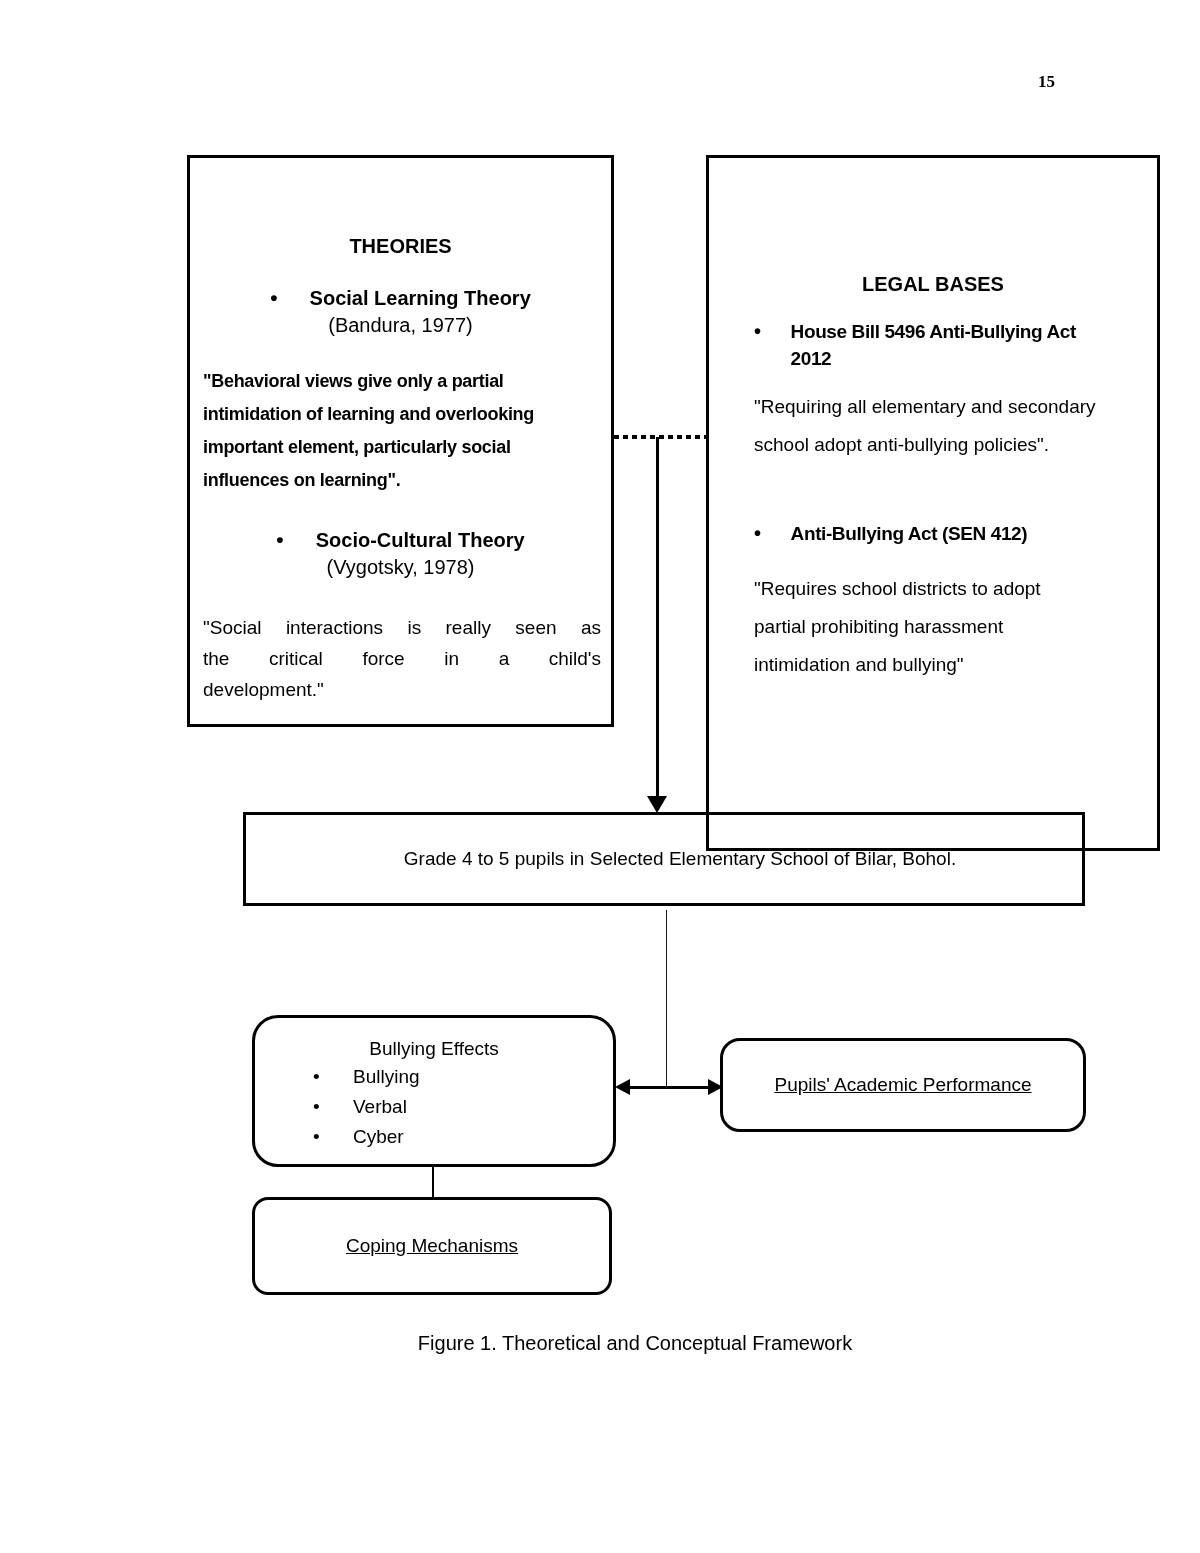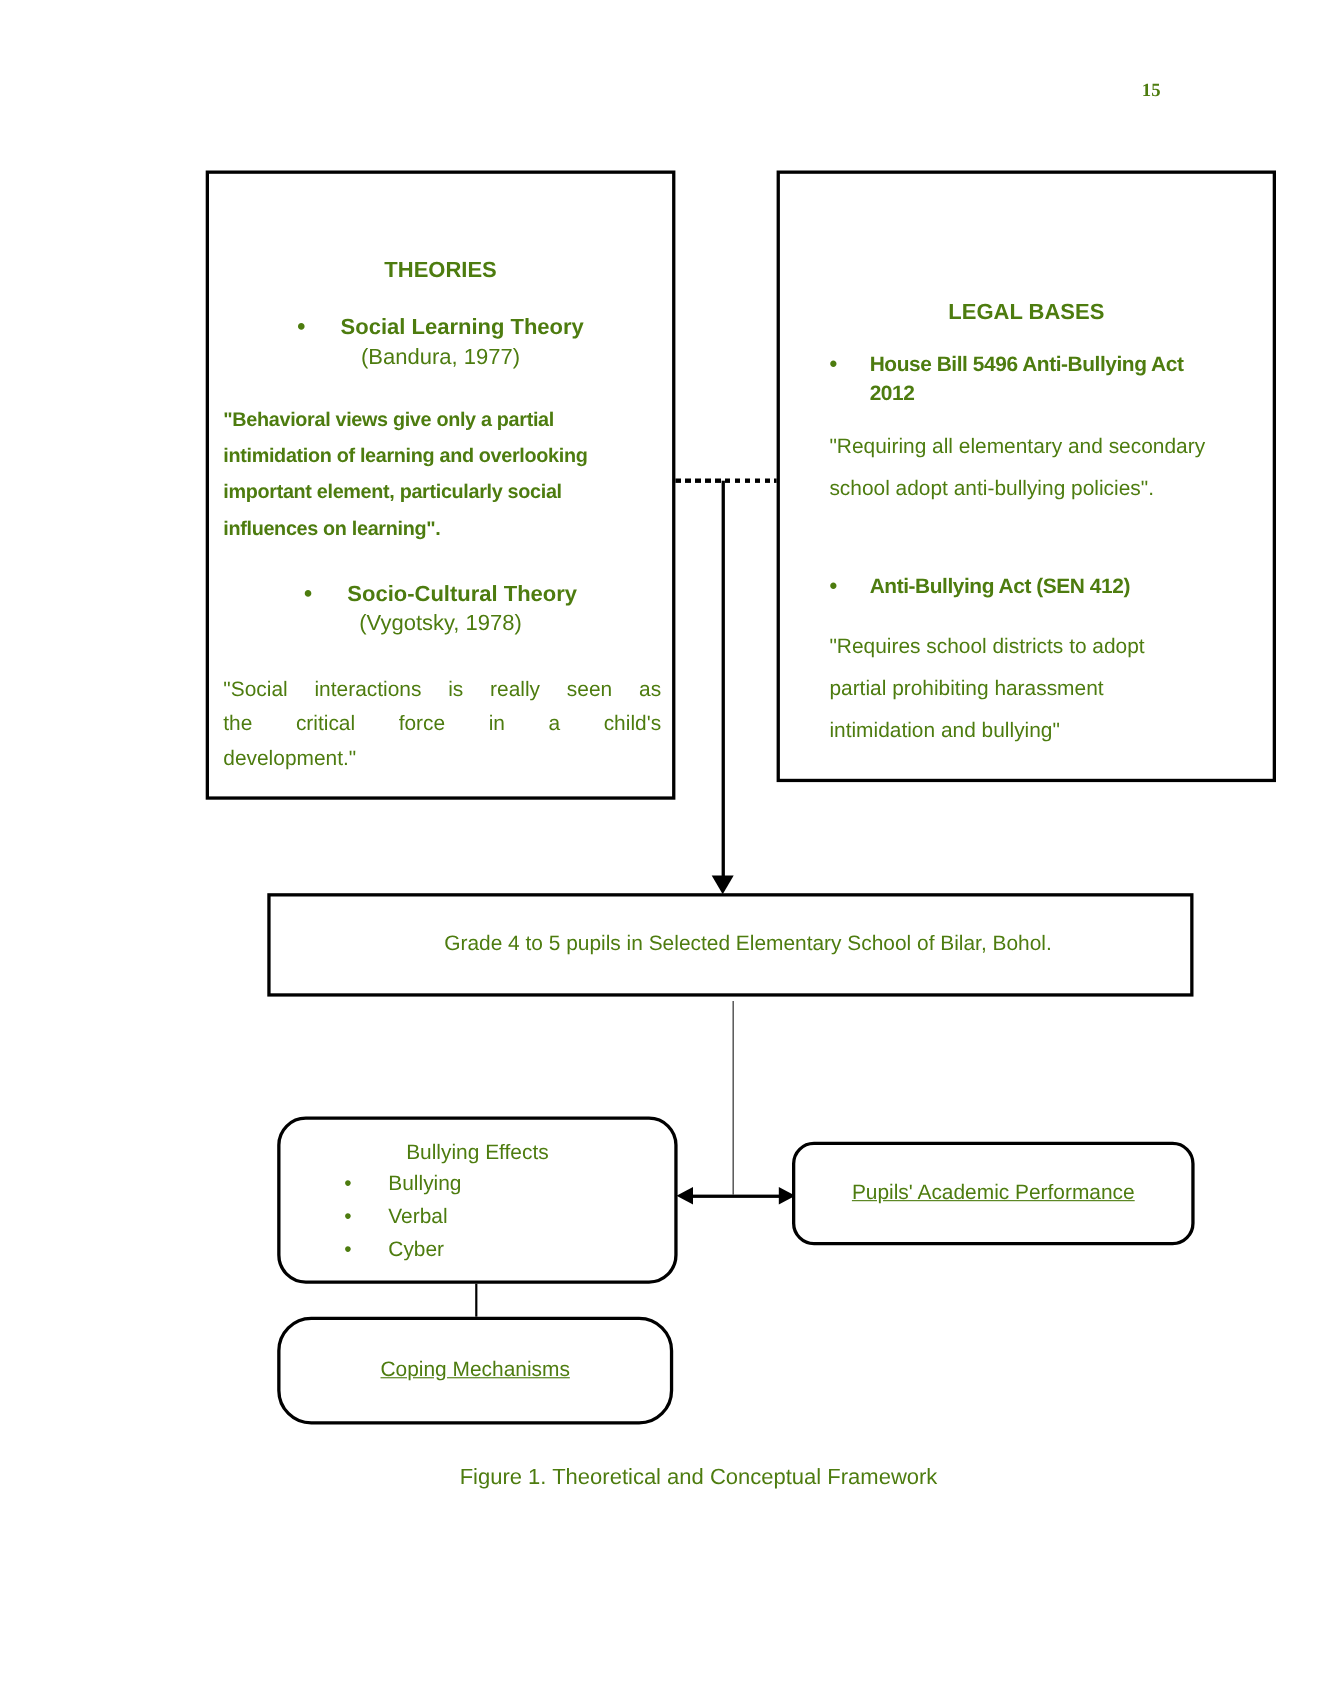--- a/index.html
+++ b/index.html
@@ -1,28 +1,28 @@
 <!DOCTYPE html>
 <html><head>
 <meta charset="utf-8">
 <style>
   html,body{margin:0;padding:0;background:#fff;}
   .page{position:relative;width:1200px;height:1553px;background:#ffffff;
-        font-family:"Liberation Sans",sans-serif;color:#4d7c0f;overflow:hidden;}
+        font-family:"Liberation Sans",sans-serif;color:#000000;overflow:hidden;}
   .abs{position:absolute;}
   .center{text-align:center;}
   .nowrap{white-space:nowrap;}
 
   .page-num{left:1038px;top:72px;font-family:"Liberation Serif",serif;
             font-weight:bold;font-size:17px;}
 
   
   .sqbox{border:3px solid #000;background:#fff;box-sizing:border-box;}
   .theories-box{left:187px;top:155px;width:427px;height:572px;}
-  .legal-box{left:706px;top:155px;width:454px;height:556px;}
+  .legal-box{left:706px;top:155px;width:454px;height:696px;}
 
   .box-title{font-weight:bold;font-size:20px;width:100%;}
   .t-title{top:77px;}
   .l-title{top:115px;}
 
   .brow{display:flex;justify-content:center;align-items:baseline;width:100%;
         font-weight:bold;font-size:20px;}
   .brow .dot{margin-right:32px;font-size:21px;}
   .bsub{font-weight:normal;font-size:20px;width:100%;}
 
@@ -63,21 +63,21 @@
 
   
   .rbox{border:3px solid #000;background:#fff;box-sizing:border-box;text-decoration:underline;}
   .effects-box{left:252px;top:1015px;width:364px;height:152px;border-radius:26px;}
   .effects-title{top:20px;font-size:19px;width:100%;}
   .eff-list{left:58px;top:48px;font-size:19px;}
   .eff-row{display:flex;align-items:baseline;height:30px;}
   .eff-row .dot{width:40px;font-size:19px;}
   .perf-box{left:720px;top:1038px;width:366px;height:94px;border-radius:20px;
      display:flex;align-items:center;justify-content:center;font-size:19px;}
-  .cope-box{left:252px;top:1197px;width:360px;height:98px;border-radius:31px;
+  .cope-box{left:252px;top:1197px;width:360px;height:98px;border-radius:16px;
      display:flex;align-items:center;justify-content:center;font-size:19px;}
 
   .caption{left:635px;top:1332px;transform:translateX(-50%);font-size:20px;}
 </style>
 </head>
 <body>
 
 <div class="page">
 
   <div class="abs page-num">15</div>

